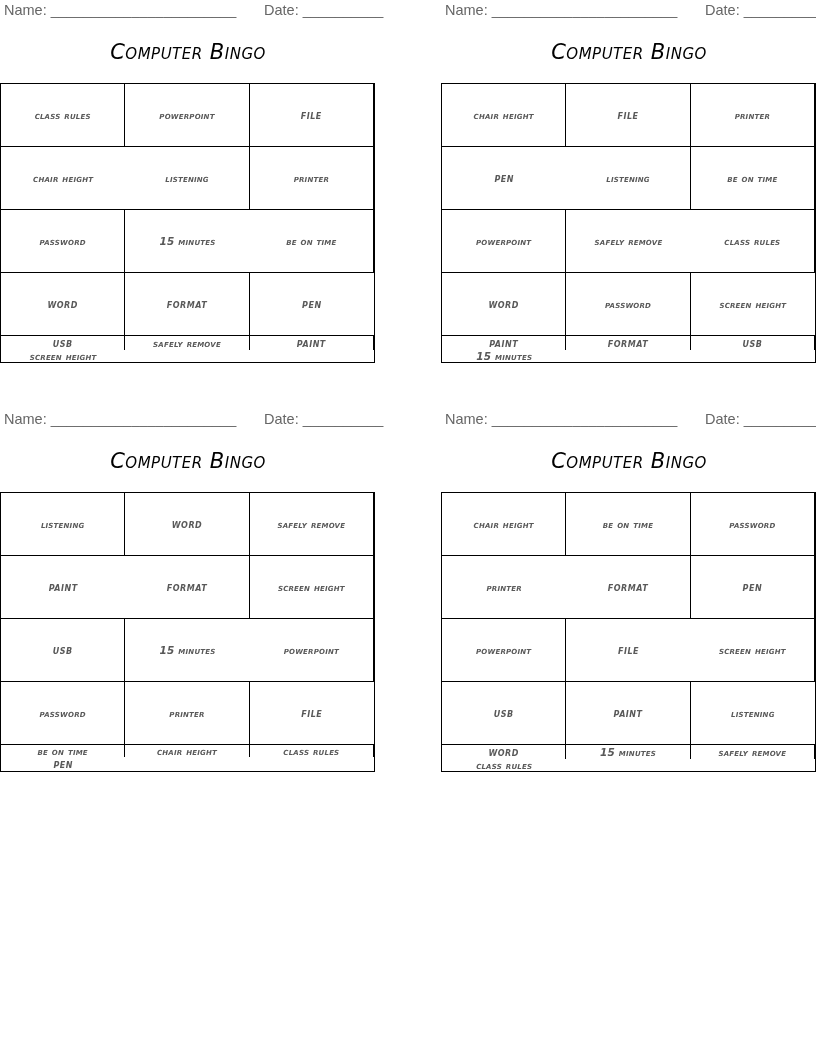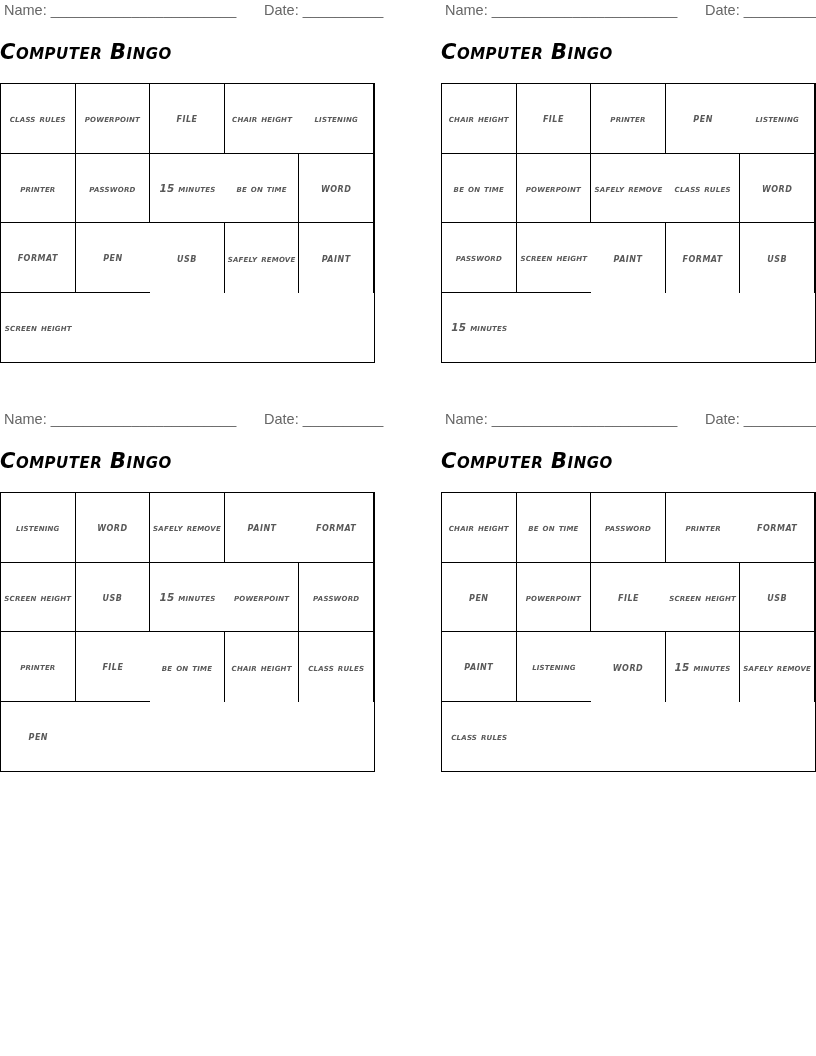--- a/index.html
+++ b/index.html
@@ -1,22 +1,22 @@
 <!DOCTYPE html>
 <html><head>
 <meta charset="utf-8">
 <style>
   html, body { margin: 0; padding: 0; background: #ffffff; }
   body { width: 816px; height: 1056px; position: relative; overflow: hidden; font-family: "Liberation Sans", sans-serif; }
   .card { position: absolute; width: 376px; }
   .name-row { position: absolute; top: 0; left: 4px; width: 376px; height: 20px; font-family: "Liberation Sans", sans-serif; font-size: 14.5px; color: #666666; white-space: nowrap; }
   .name-row .name { position: absolute; left: 0; top: 2px; }
   .name-row .date { position: absolute; left: 260px; top: 2px; }
-  .title { position: absolute; top: 40px; left: 0; width: 376px; font-family: "DejaVu Sans", sans-serif; font-weight: bold; font-style: italic; font-size: 21px; font-variant: small-caps; letter-spacing: 0.5px; color: #000000; }
-  .grid { position: absolute; top: 83px; left: 0; width: 373px; height: 278px; border: 1.5px solid #000; display: grid; grid-template-columns: repeat(5, 1fr); grid-template-rows: repeat(4, 1fr); }
+  .title { position: absolute; top: 40px; left: 0; width: 376px; text-align: center; font-family: "DejaVu Sans", sans-serif; font-weight: normal; font-style: italic; font-size: 21px; font-variant: small-caps; letter-spacing: 0.5px; color: #000000; }
+  .grid { position: absolute; top: 83px; left: 0; width: 373px; height: 278px; border: 1.5px solid #000; display: grid; grid-template-columns: repeat(3, 1fr); grid-template-rows: repeat(4, 1fr); }
   .cell { border-right: 1.5px solid #000; border-bottom: 1.5px solid #000; display: flex; align-items: center; justify-content: center; text-align: center; color: #595959; font-family: "DejaVu Sans", sans-serif; font-style: italic; font-weight: bold; font-variant: small-caps; text-transform: lowercase; font-size: 10.5px; letter-spacing: 0.2px; white-space: nowrap; overflow: hidden; }
   .cell.big { font-size: 12px; letter-spacing: 0.5px; }
   .cell.c4 { border-right: none; }
   .cell.r4 { border-bottom: none; }
 </style>
 </head>
 <body>
 
 <div id="cards">
     <div class="card" style="left: 0px; top: 0px;">

